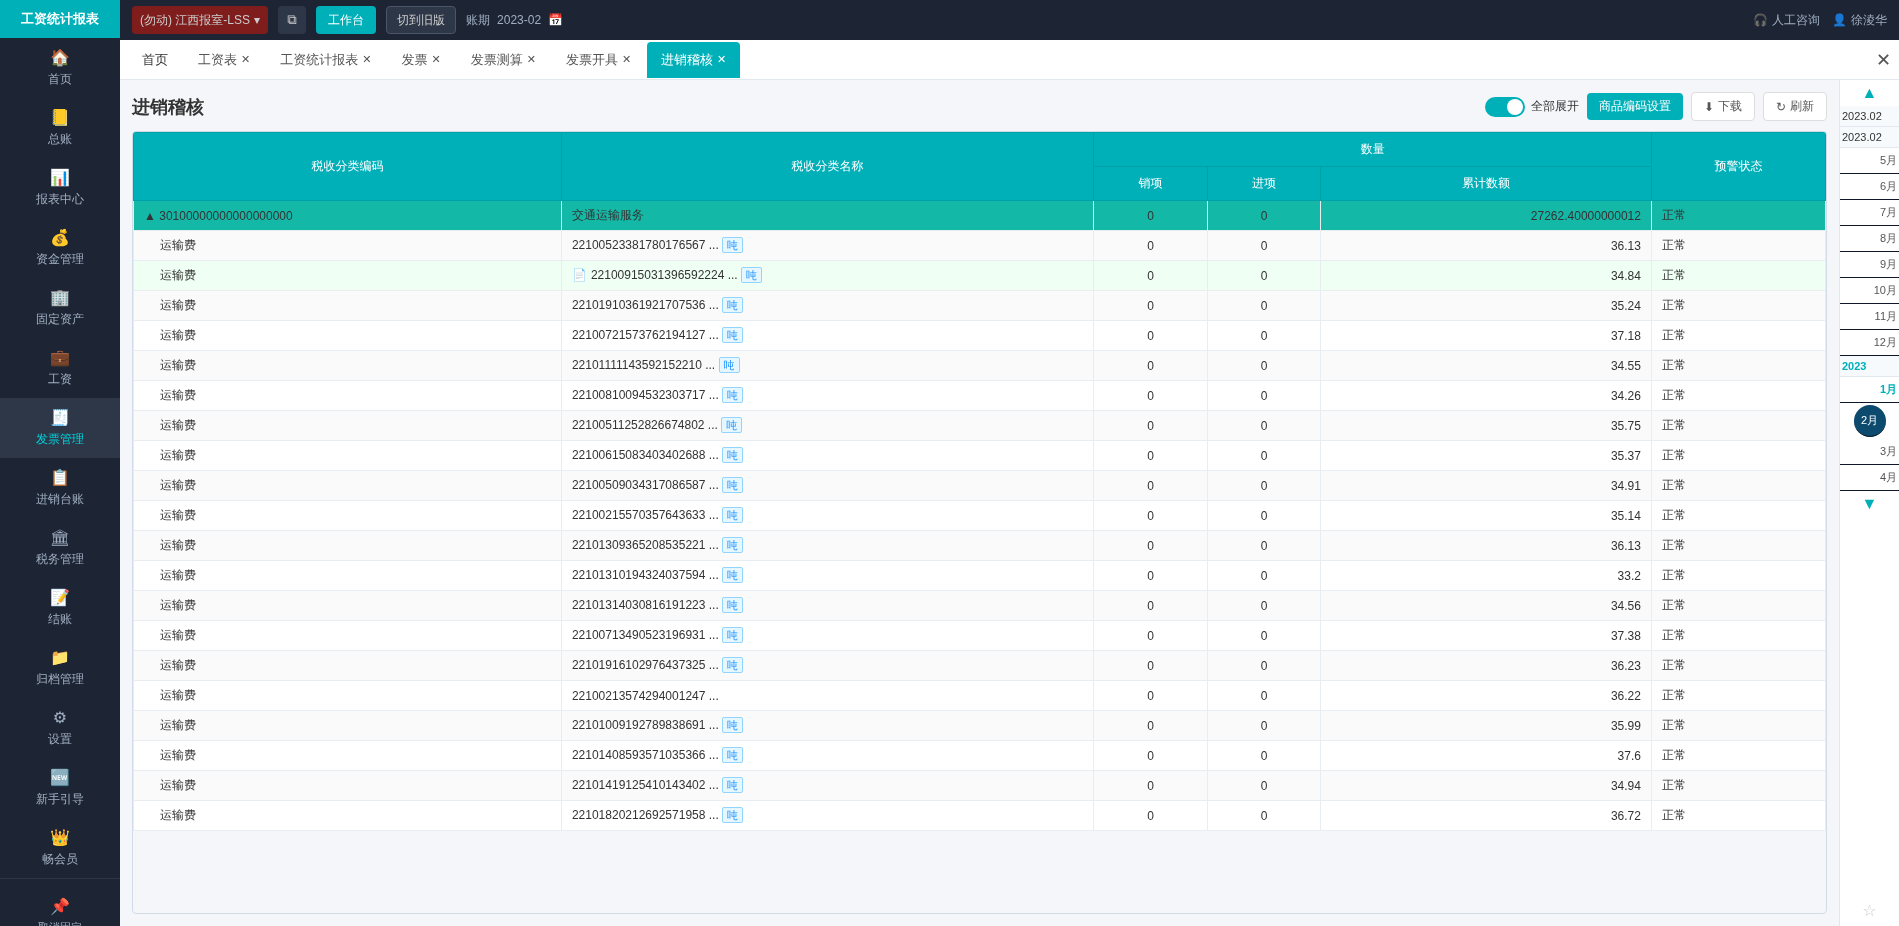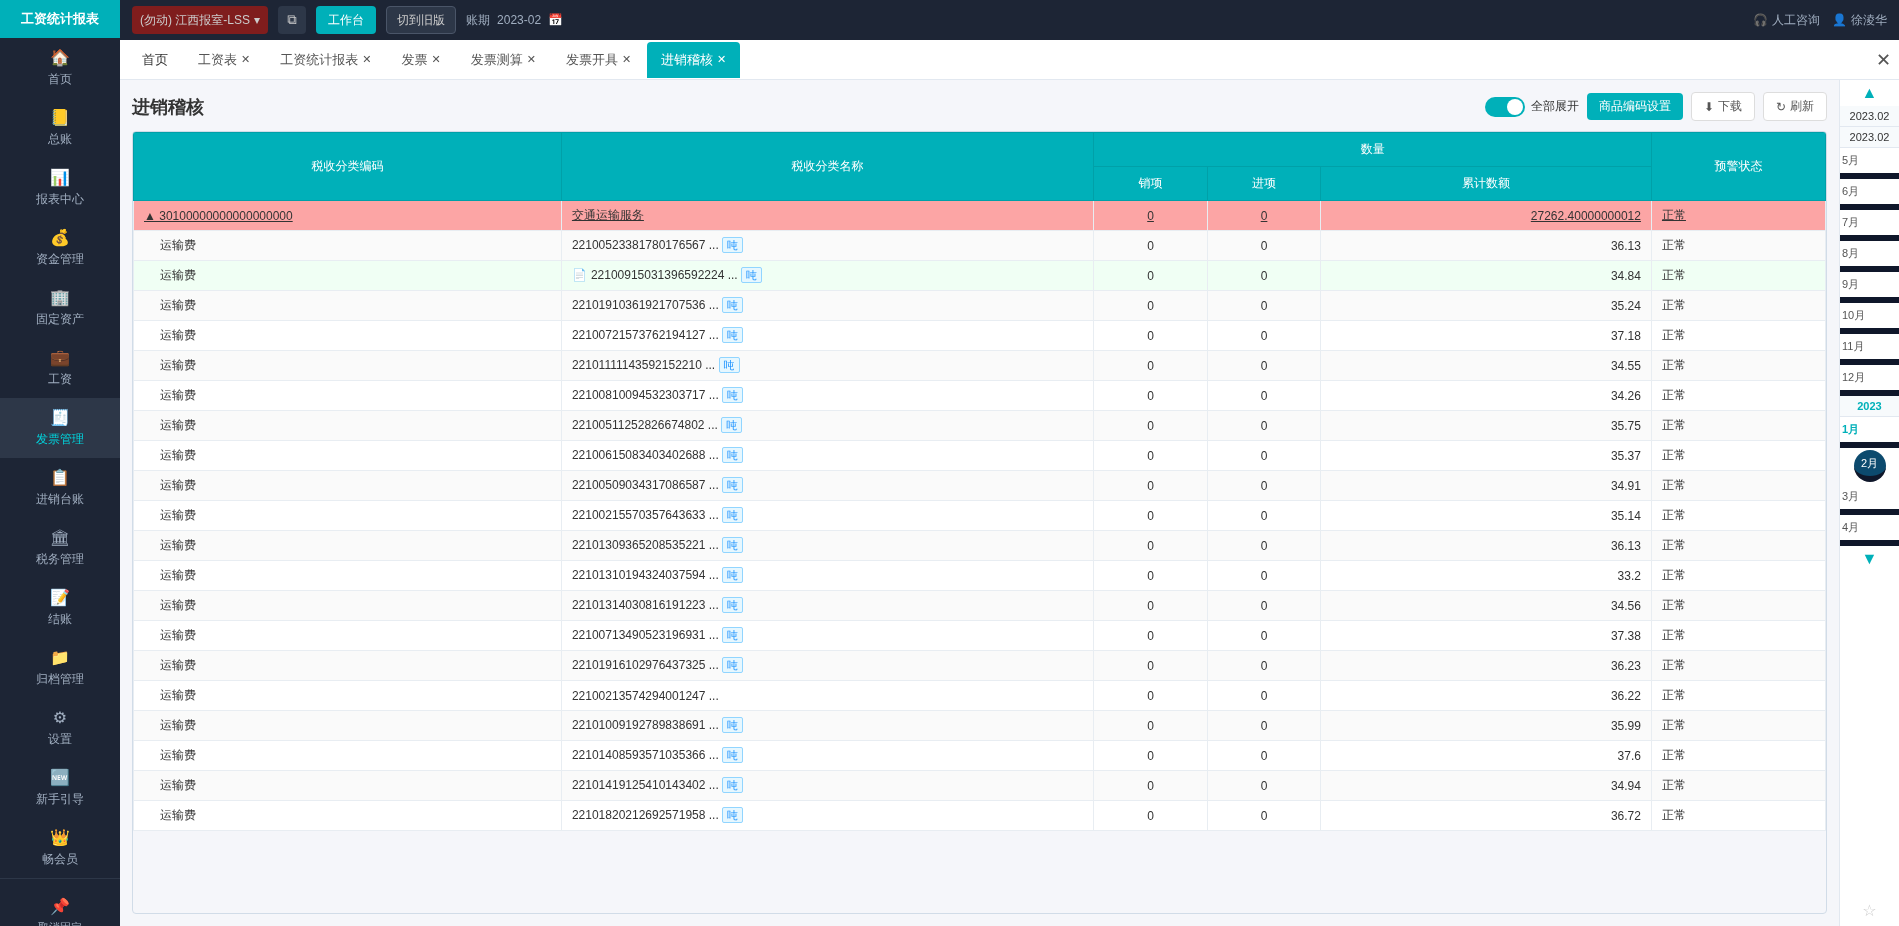--- a/index.html
+++ b/index.html
@@ -281,23 +281,22 @@
     tbody tr.highlighted { background: #f0fff4; }
     tbody td {
       padding: 6px 10px;
       border: 1px solid #e8edf2;
       color: #333;
       white-space: nowrap;
     }
     .td-center { text-align: center; }
     .td-right { text-align: right; }
     .group-row td {
-      background: #fca5a5;
+      background: #14b8a6;
       font-weight: normal;
-      text-decoration: underline;
     }
     .blue-tag {
       background: #e6f7ff;
       color: #1890ff;
       border: 1px solid #91d5ff;
       border-radius: 2px;
       padding: 1px 4px;
       font-size: 11px;
     }
     .status-normal { color: #333; }
@@ -308,33 +307,32 @@
       background: white;
       border-left: 1px solid #e2e8f0;
       display: flex;
       flex-direction: column;
       font-size: 11px;
       overflow: hidden;
       flex-shrink: 0;
     }
     .right-panel-year {
       background: #f7fafc;
-      text-align: center;
       padding: 4px 2px;
       color: #333;
       font-size: 11px;
       border-bottom: 1px solid #e2e8f0;
       cursor: pointer;
     }
     .right-panel-month {
-      text-align: left;
+      text-align: right;
       padding: 5px 2px;
       cursor: pointer;
       color: #555;
-      border-bottom: 6px solid #0f172a;
+      border-bottom: 1px solid #0f172a;
     }
     .right-panel-month.active {
       background: #0c4a6e;
       color: white;
       border-radius: 50%;
       width: 32px;
       height: 32px;
       display: flex;
       align-items: center;
       justify-content: center;

